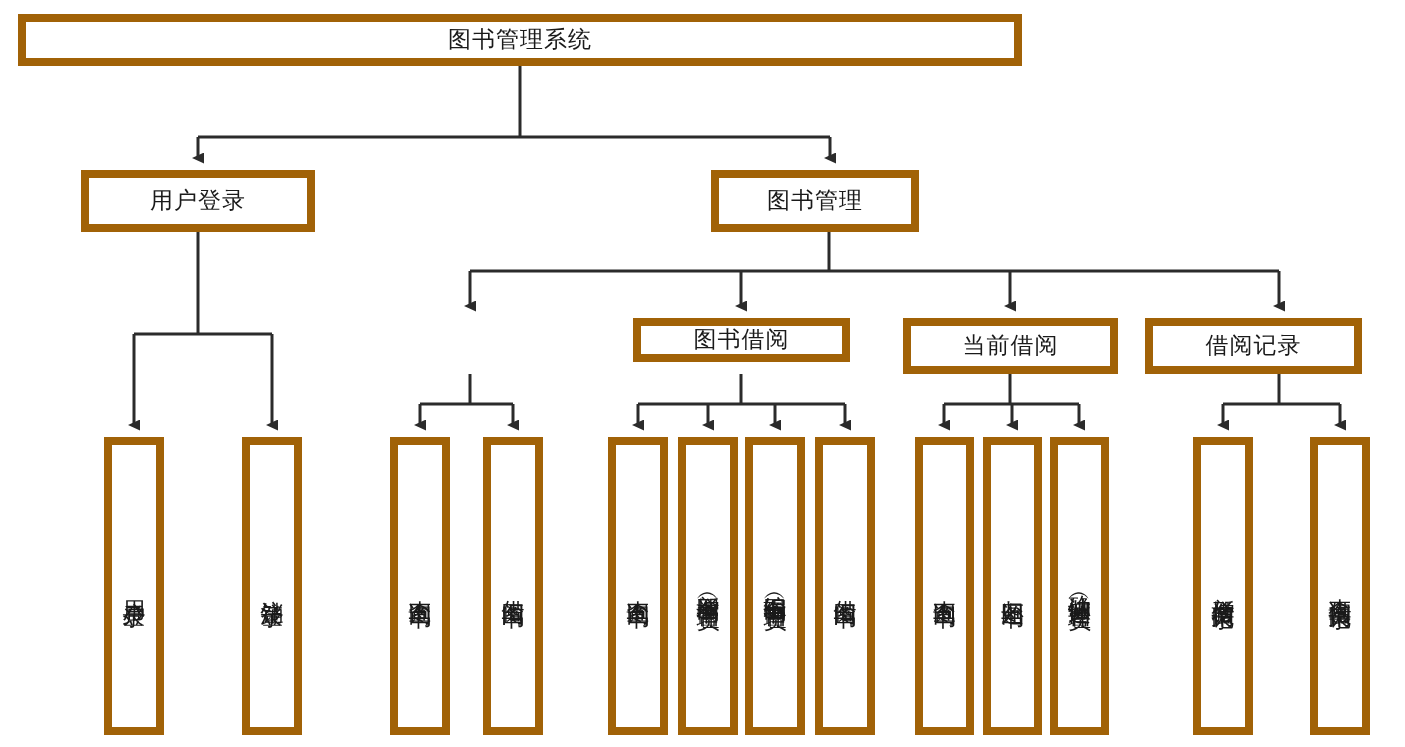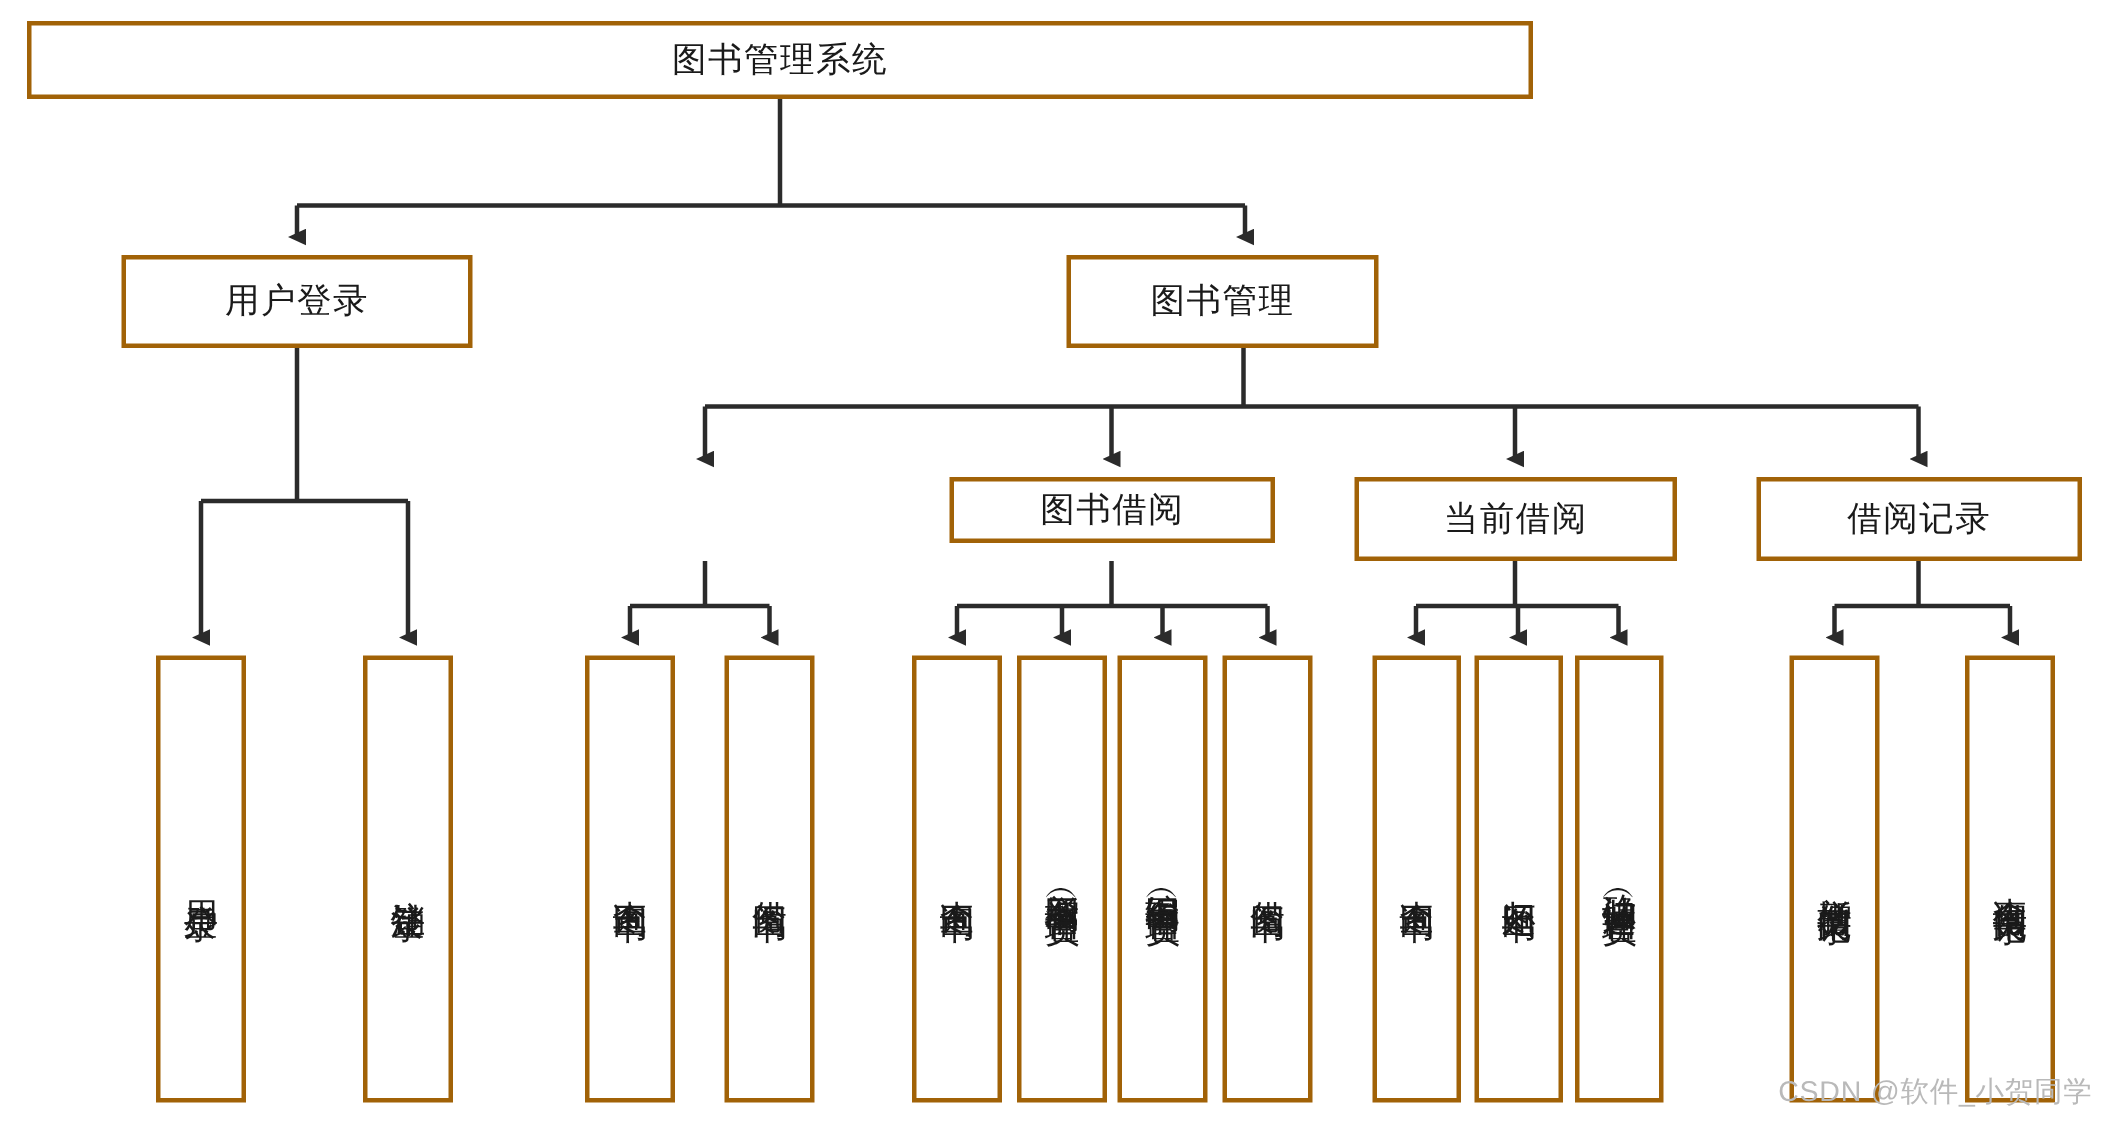--- a/index.html
+++ b/index.html
@@ -22,21 +22,21 @@
     left: 0;
     top: 0;
     width: 1405px;
     height: 747px;
     pointer-events: none;
   }
   .node {
     position: absolute;
     box-sizing: border-box;
     background: #ffffff;
-    border: 3px solid #a16207;
+    border: 8px solid #a16207;
     display: flex;
     align-items: center;
     justify-content: center;
     color: #1a1a1a;
   }
   .node.horiz {
     font-size: 23px;
     letter-spacing: 1px;
     line-height: 1.2;
   }
@@ -147,21 +147,21 @@
   <div class="node horiz" style="left:711px; top:170px; width:208px; height:62px;">
     <span>图书管理</span>
   </div>
 
   <div class="node horiz" style="left:633px; top:318px; width:217px; height:44px;">
     <span>图书借阅</span>
   </div>
   <div class="node horiz" style="left:903px; top:318px; width:215px; height:56px;">
     <span>当前借阅</span>
   </div>
-  <div class="node horiz" style="left:1171px; top:318px; width:217px; height:56px;">
+  <div class="node horiz" style="left:1145px; top:318px; width:217px; height:56px;">
     <span>借阅记录</span>
   </div>
 
   <div class="node vert" style="left:104px; top:437px; width:60px; height:298px;">
     <span class="vlabel">用户登录</span>
   </div>
   <div class="node vert" style="left:242px; top:437px; width:60px; height:298px;">
     <span class="vlabel">注销登录</span>
   </div>
   <div class="node vert" style="left:390px; top:437px; width:60px; height:298px;">
@@ -191,15 +191,14 @@
   <div class="node vert" style="left:1050px; top:437px; width:59px; height:298px;">
     <span class="vlabel">确认归还（管理员）</span>
   </div>
   <div class="node vert" style="left:1193px; top:437px; width:60px; height:298px;">
     <span class="vlabel">新增借阅记录</span>
   </div>
   <div class="node vert" style="left:1310px; top:437px; width:60px; height:298px;">
     <span class="vlabel">查询借阅记录</span>
   </div>
 
-  <div id="watermark">CSDN @软件_小贺同学</div>
 
 </div>
 
 </body></html>

